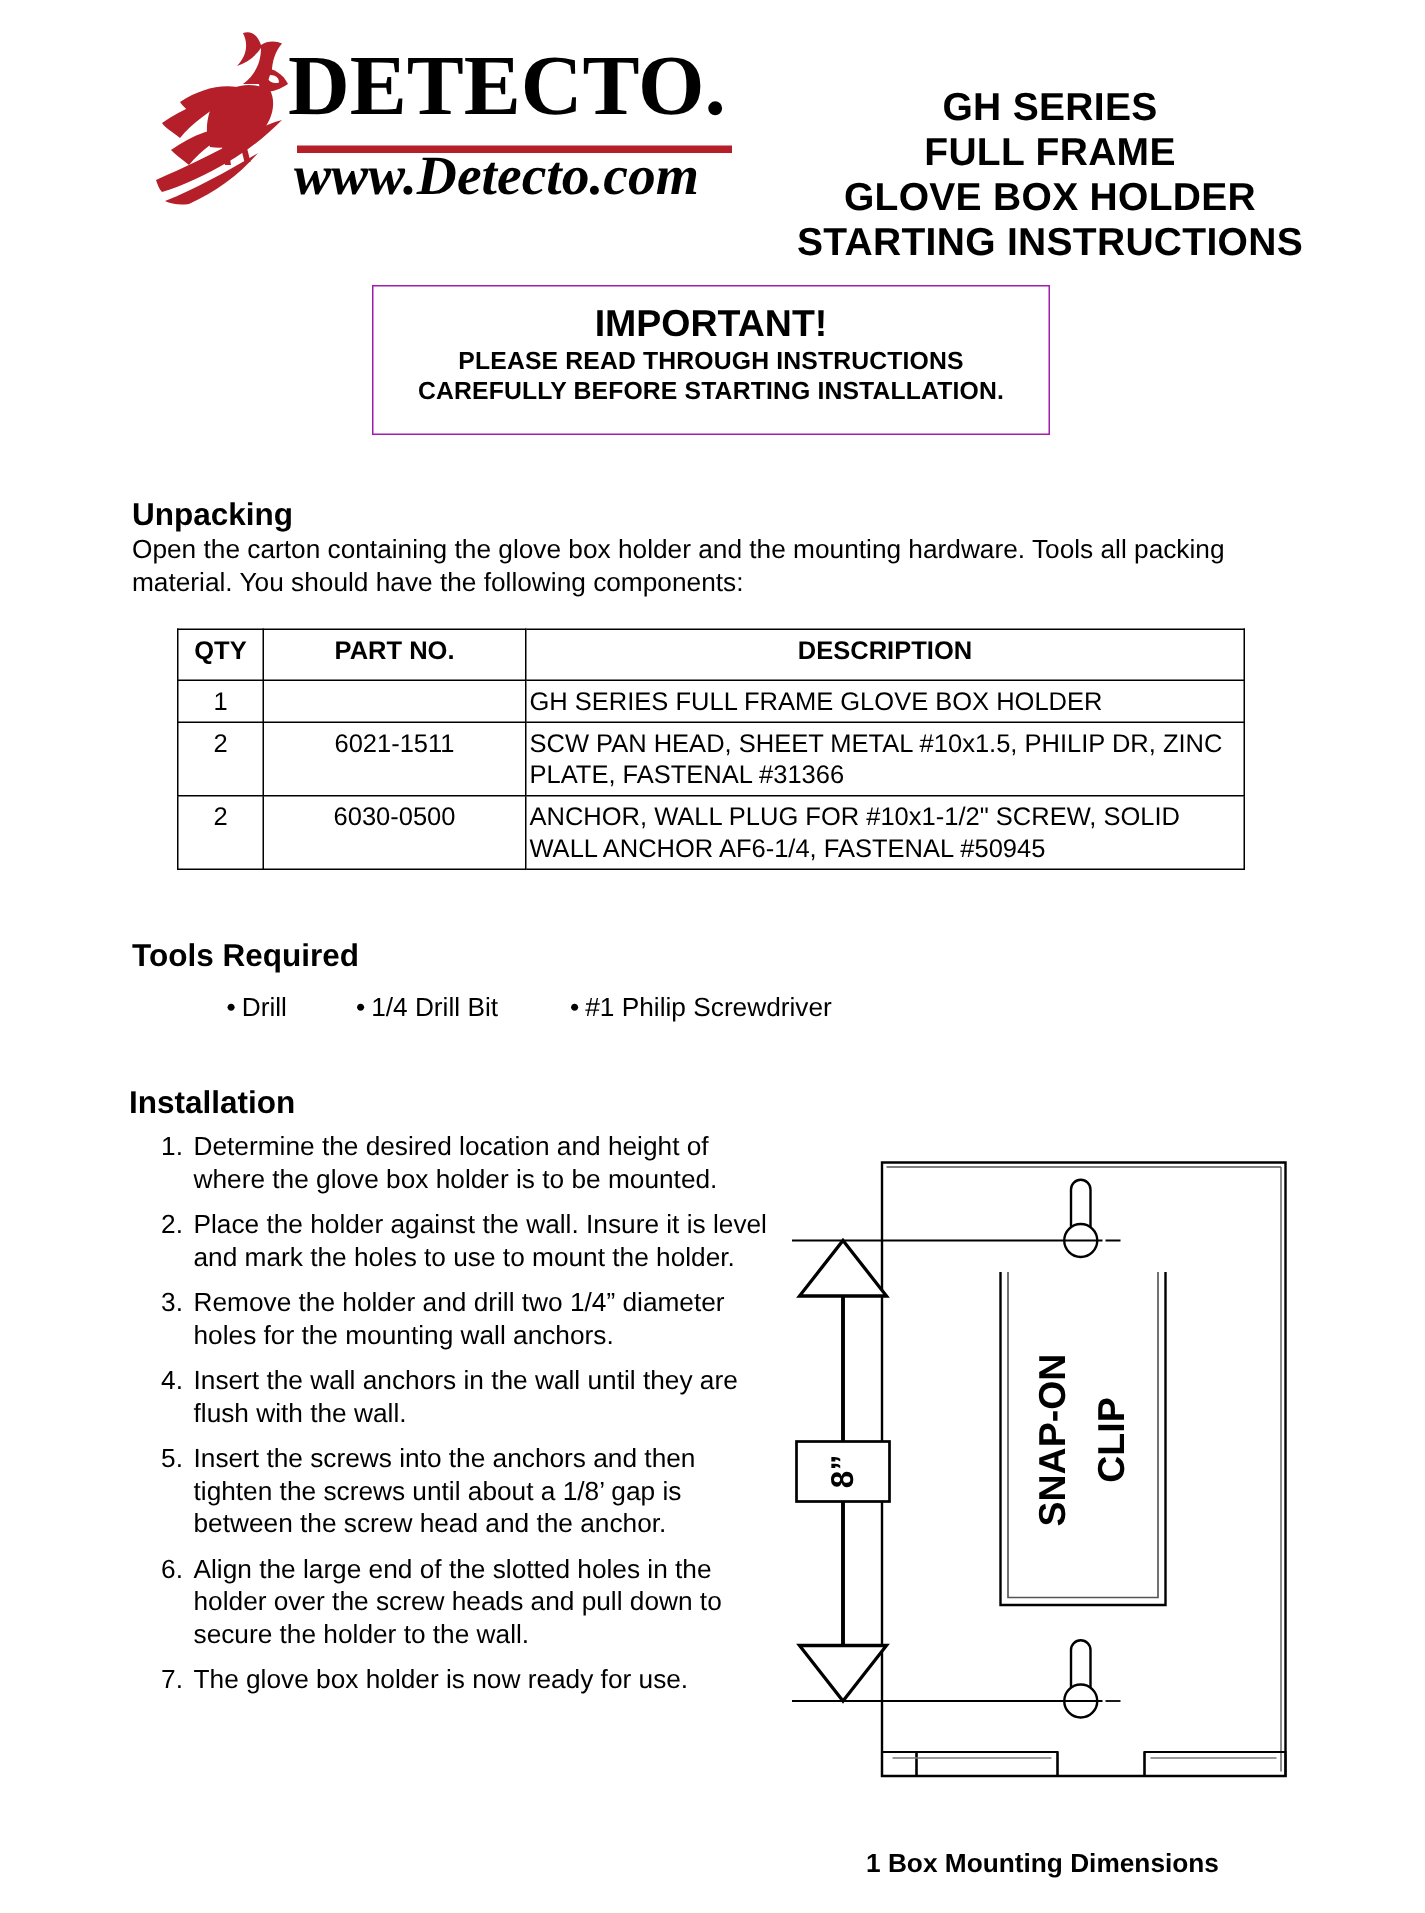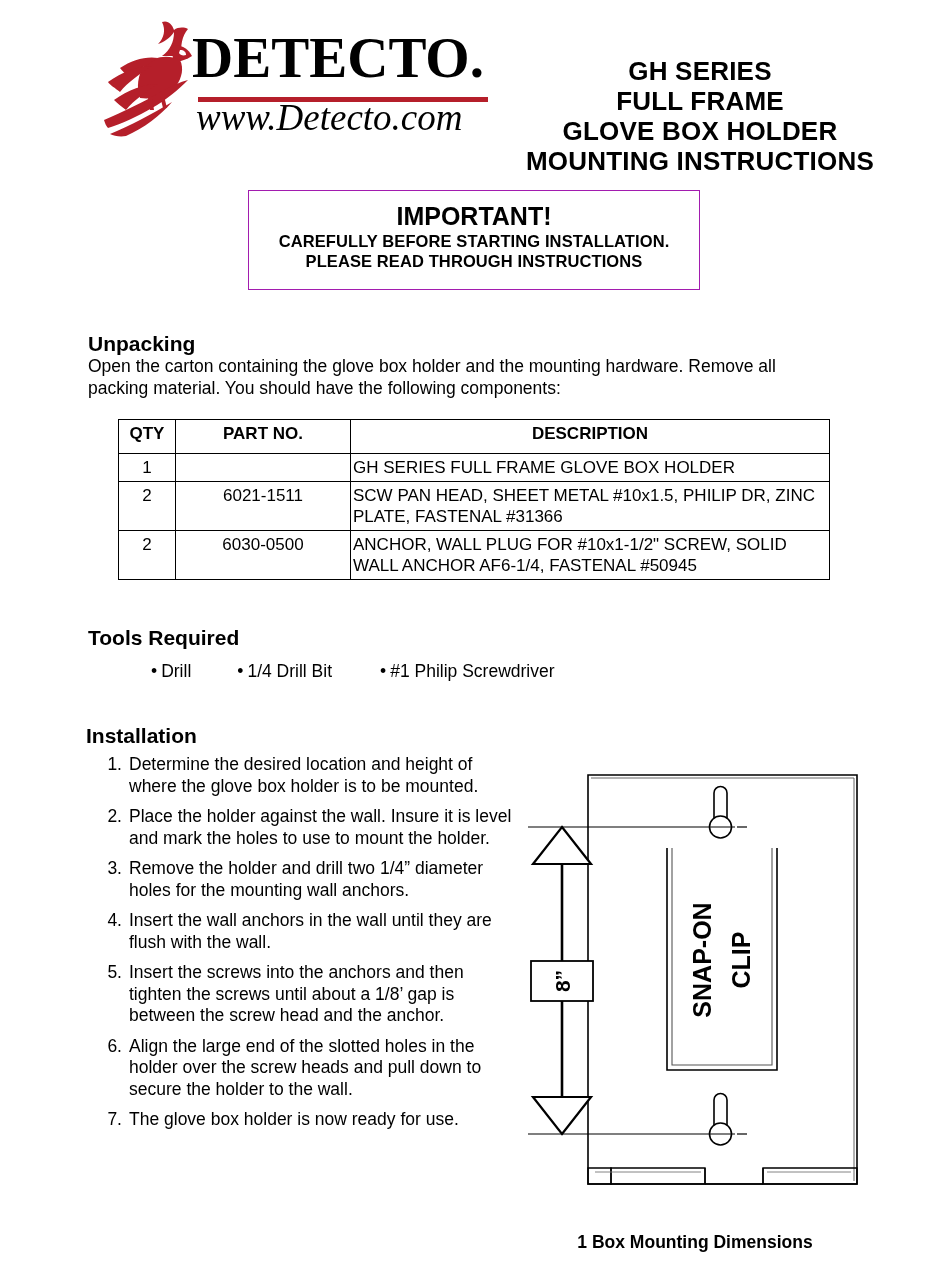--- a/index.html
+++ b/index.html
@@ -51,21 +51,21 @@
     position: absolute;
     left: 98px; top: 83px;
     width: 290px;
     height: 5px;
   }
   #url-text {
     position: absolute;
     left: 96px; top: 85px;
     font-family: "Liberation Serif", serif;
     font-style: italic;
-    font-weight: normal;
+    font-weight: bold;
     font-size: 37px;
     line-height: 1;
     white-space: nowrap;
     color: #000;
   }
   #doc-title {
     position: absolute;
     left: 480px; top: 24px;
     width: 440px;
     text-align: center;
@@ -242,32 +242,32 @@
 
     <div id="wordmark">DETECTO.</div>
     <div id="red-rule" style="background:#b51f2a;"></div>
     <div id="url-text">www.Detecto.com</div>
   </div>
 
   <div id="doc-title">
     <div>GH SERIES</div>
     <div>FULL FRAME</div>
     <div>GLOVE BOX HOLDER</div>
-    <div>MOUNTING INSTRUCTIONS</div>
+    <div>STARTING INSTRUCTIONS</div>
   </div>
 </div>
 
 <div id="important-box">
   <div id="important-heading">IMPORTANT!</div>
+  <div class="important-line">PLEASE READ THROUGH INSTRUCTIONS</div>
   <div class="important-line">CAREFULLY BEFORE STARTING INSTALLATION.</div>
-  <div class="important-line">PLEASE READ THROUGH INSTRUCTIONS</div>
 </div>
 
 <div class="section-heading" id="unpacking-heading">Unpacking</div>
-<div id="unpacking-para">Open the carton containing the glove box holder and the mounting hardware.  Remove all packing material.  You should have the following components:</div>
+<div id="unpacking-para">Open the carton containing the glove box holder and the mounting hardware.  Tools all packing material.  You should have the following components:</div>
 
 <table id="parts-table">
   <thead>
     <tr>
       <th class="col-qty">QTY</th>
       <th class="col-part">PART NO.</th>
       <th class="col-desc" style="text-align:center;">DESCRIPTION</th>
     </tr>
   </thead>
   <tbody>

